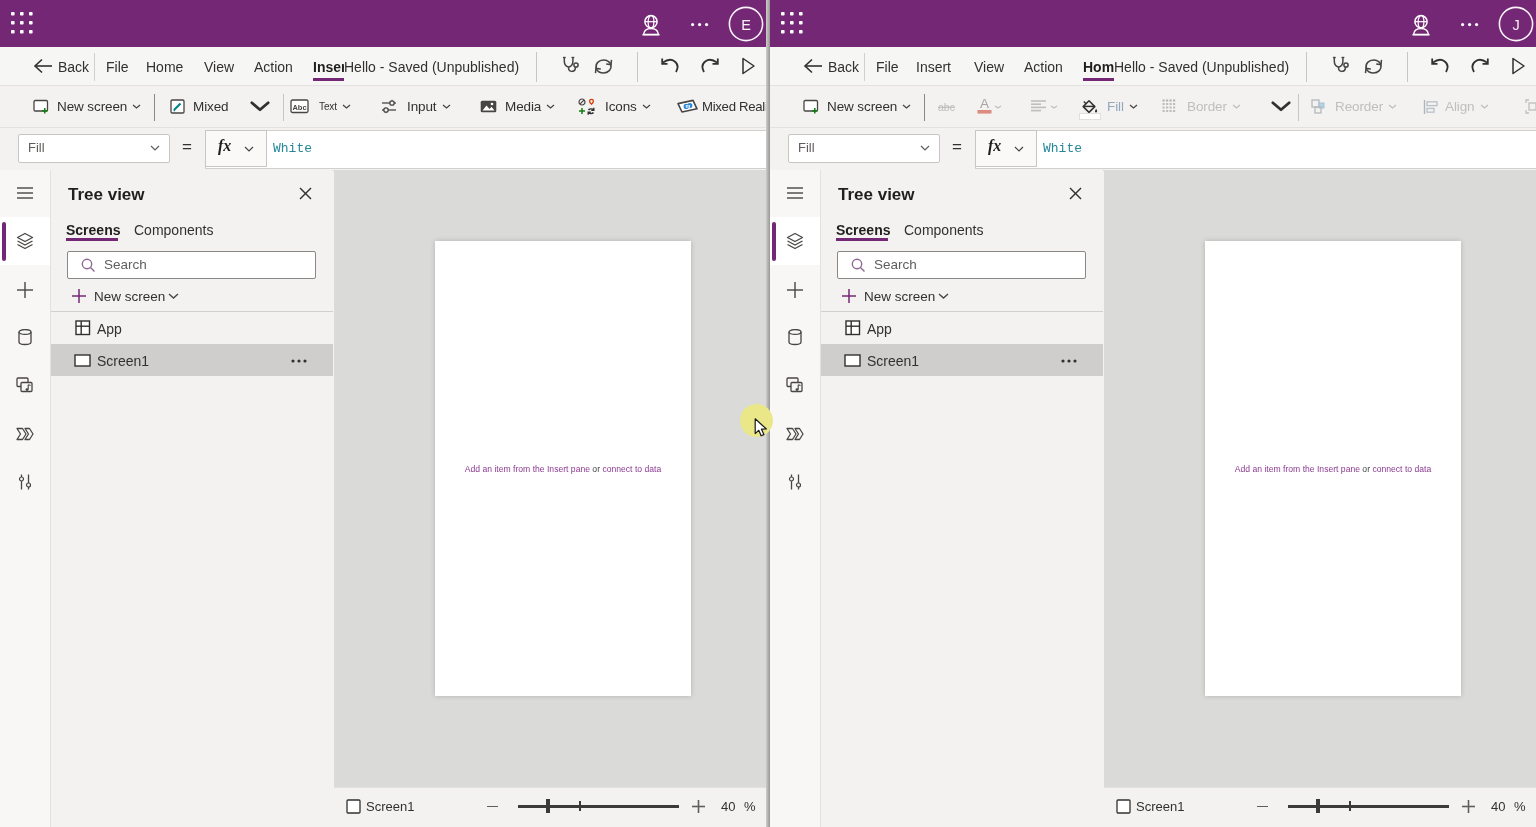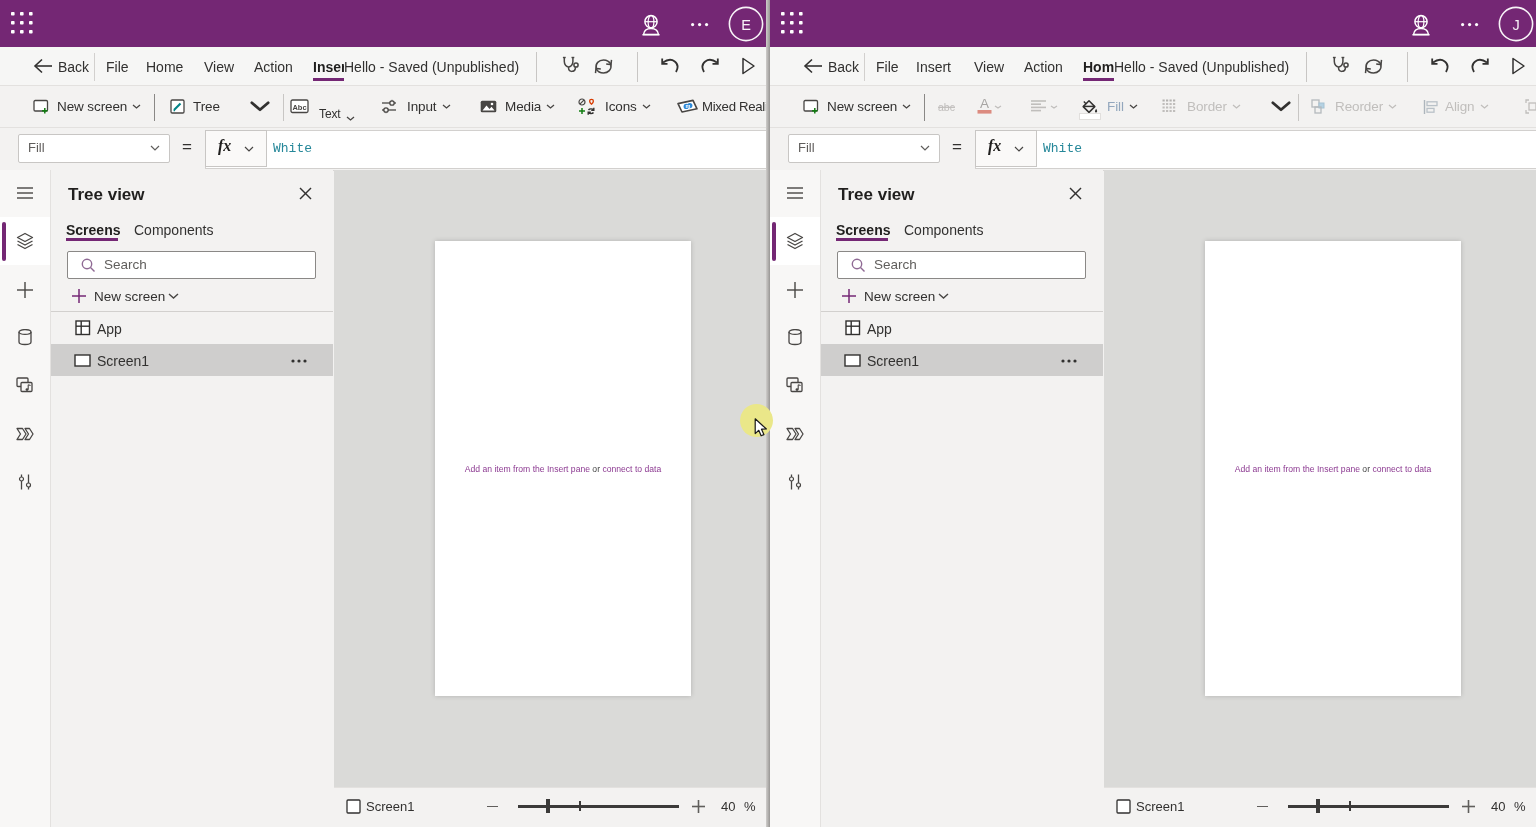--- a/index.html
+++ b/index.html
@@ -94,30 +94,30 @@
     </svg>
     <div class="abs" style="left:57px;top:92px;height:29px;display:flex;align-items:center;font-size:13.5px;color:#323130;white-space:nowrap;letter-spacing:-0.1px">New screen<svg style="margin-left:5px" width="9" height="5" viewBox="0 0 9 5">
         <polyline points="1,1 4.5,4 8,1" fill="none" stroke="#484644" stroke-width="1.3"></polyline>
       </svg></div>
     <div class="abs" style="left:154px;top:94px;width:1px;height:27px;background:#8a8886"></div>
     <svg class="abs" style="left:170px;top:99px" width="15" height="15" viewBox="0 0 15 15">
       <rect x="1" y="1" width="13" height="13" rx="1.2" fill="#fff" stroke="#484644" stroke-width="1.3"></rect>
       <line x1="4" y1="11" x2="10.5" y2="4.5" stroke="#038387" stroke-width="2.2"></line>
       <line x1="3.6" y1="11.6" x2="5" y2="11.6" stroke="#038387" stroke-width="1.4"></line>
     </svg>
-    <div class="abs" style="left:193px;top:92px;height:29px;display:flex;align-items:center;font-size:13.5px;color:#323130;white-space:nowrap;letter-spacing:-0.1px">Tree</div>
+    <div class="abs" style="left:193px;top:92px;height:29px;display:flex;align-items:center;font-size:13.5px;color:#323130;white-space:nowrap;letter-spacing:-0.1px">Mixed</div>
     <svg class="abs" style="left:250px;top:101px" width="20" height="11" viewBox="0 0 20 11">
       <polyline points="1.8,1.8 10,8.8 18.2,1.8" fill="none" stroke="#323130" stroke-width="2.8" stroke-linecap="round" stroke-linejoin="round"></polyline>
     </svg>
     <div class="abs" style="left:283px;top:94px;width:1px;height:27px;background:#c8c6c4"></div>
     <svg class="abs" style="left:290px;top:99px" width="19" height="15" viewBox="0 0 19 15">
       <rect x="1" y="1" width="17" height="12.5" rx="1.5" fill="#fff" stroke="#484644" stroke-width="1.3"></rect>
       <text x="9.5" y="10.5" font-size="7.5" font-weight="bold" fill="#484644" text-anchor="middle" font-family="Liberation Sans">Abc</text>
     </svg>
-    <div class="abs" style="left:319px;top:92px;height:29px;display:flex;align-items:flex-end;font-size:12px;color:#323130;white-space:nowrap;letter-spacing:-0.1px">Text<svg style="margin-left:5px" width="9" height="5" viewBox="0 0 9 5">
+    <div class="abs" style="left:319px;top:92px;height:29px;display:flex;align-items:center;font-size:10px;color:#323130;white-space:nowrap;letter-spacing:-0.1px">Text<svg style="margin-left:5px" width="9" height="5" viewBox="0 0 9 5">
         <polyline points="1,1 4.5,4 8,1" fill="none" stroke="#484644" stroke-width="1.3"></polyline>
       </svg></div>
     <svg class="abs" style="left:381px;top:99px" width="16" height="15" viewBox="0 0 16 15">
       <line x1="1" y1="4" x2="15" y2="4" stroke="#484644" stroke-width="1.3"></line>
       <circle cx="11" cy="4" r="2.2" fill="#f3f2f1" stroke="#484644" stroke-width="1.3"></circle>
       <line x1="1" y1="11" x2="15" y2="11" stroke="#484644" stroke-width="1.3"></line>
       <circle cx="5" cy="11" r="2.2" fill="#f3f2f1" stroke="#484644" stroke-width="1.3"></circle>
       <line x1="11" y1="0.8" x2="11" y2="1.6" stroke="#484644" stroke-width="1"></line>
       <line x1="5" y1="13.4" x2="5" y2="14.2" stroke="#484644" stroke-width="1"></line>
     </svg>

